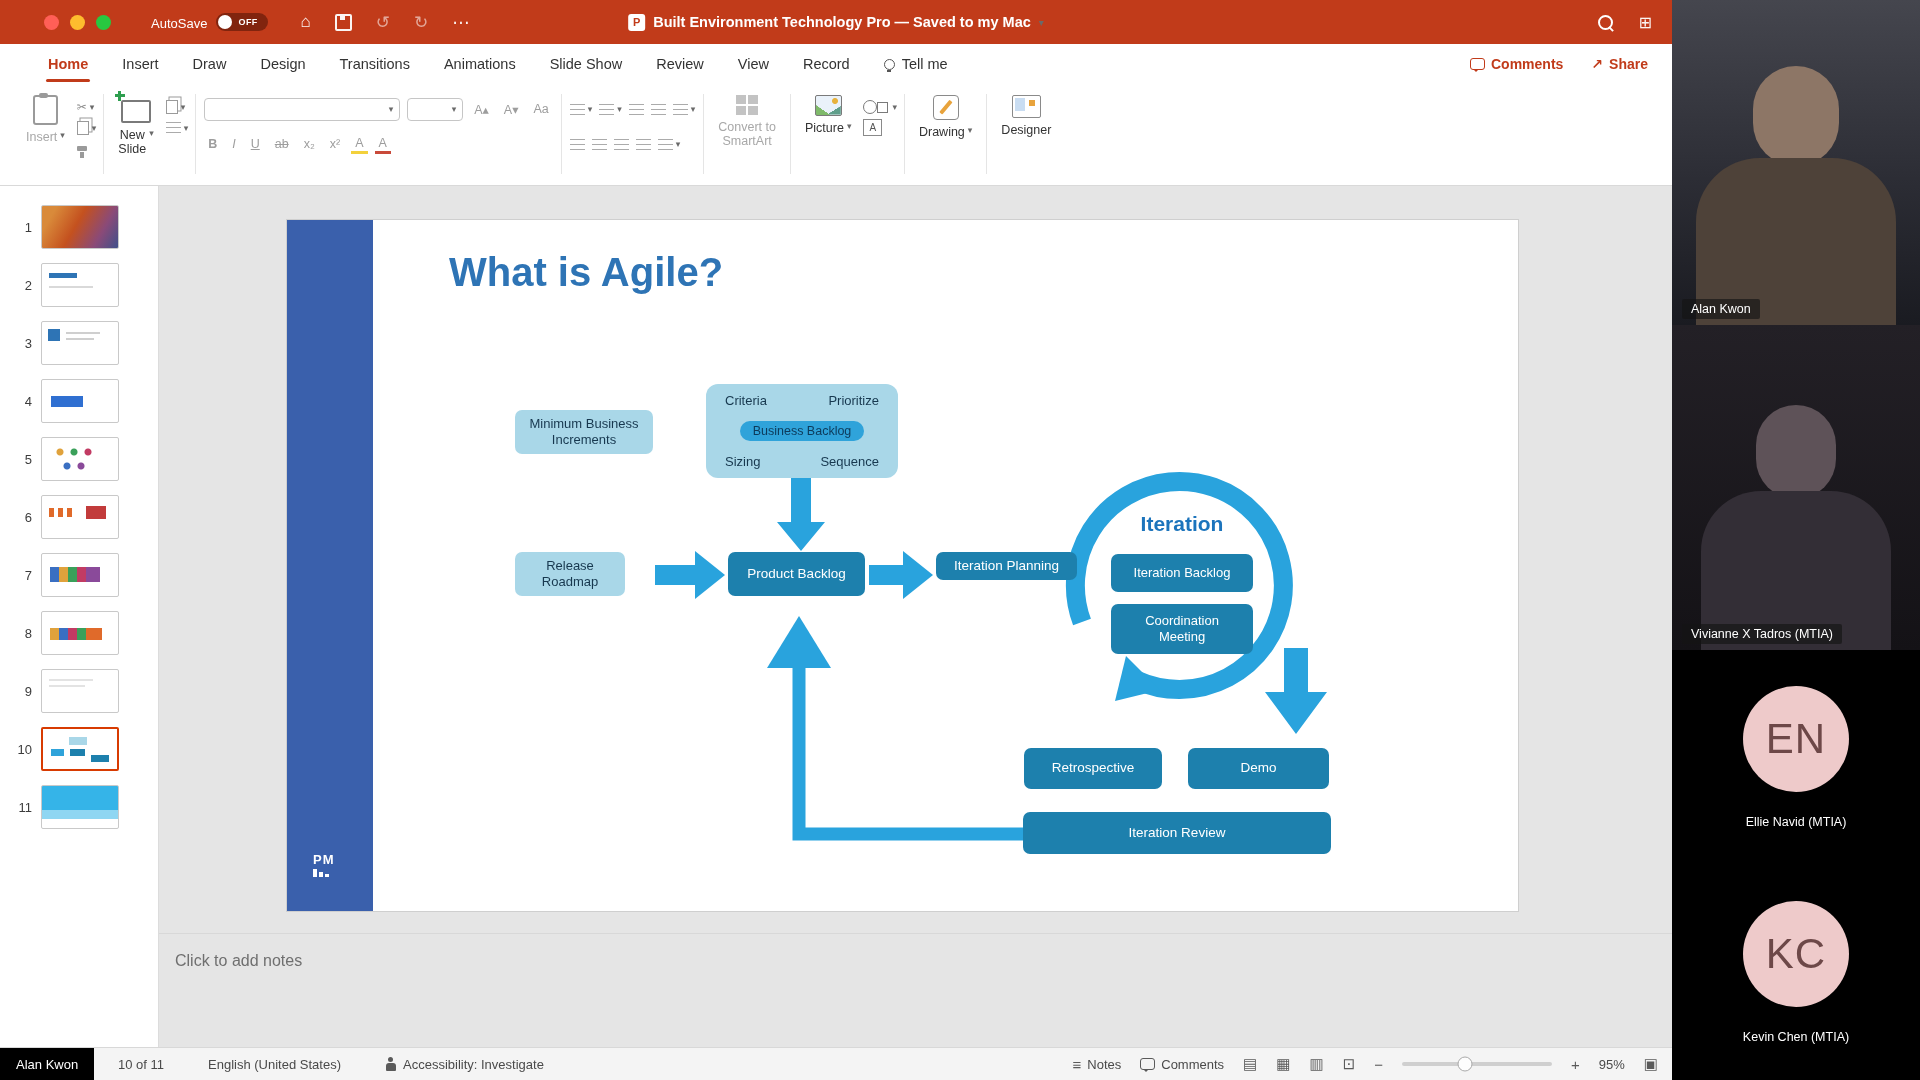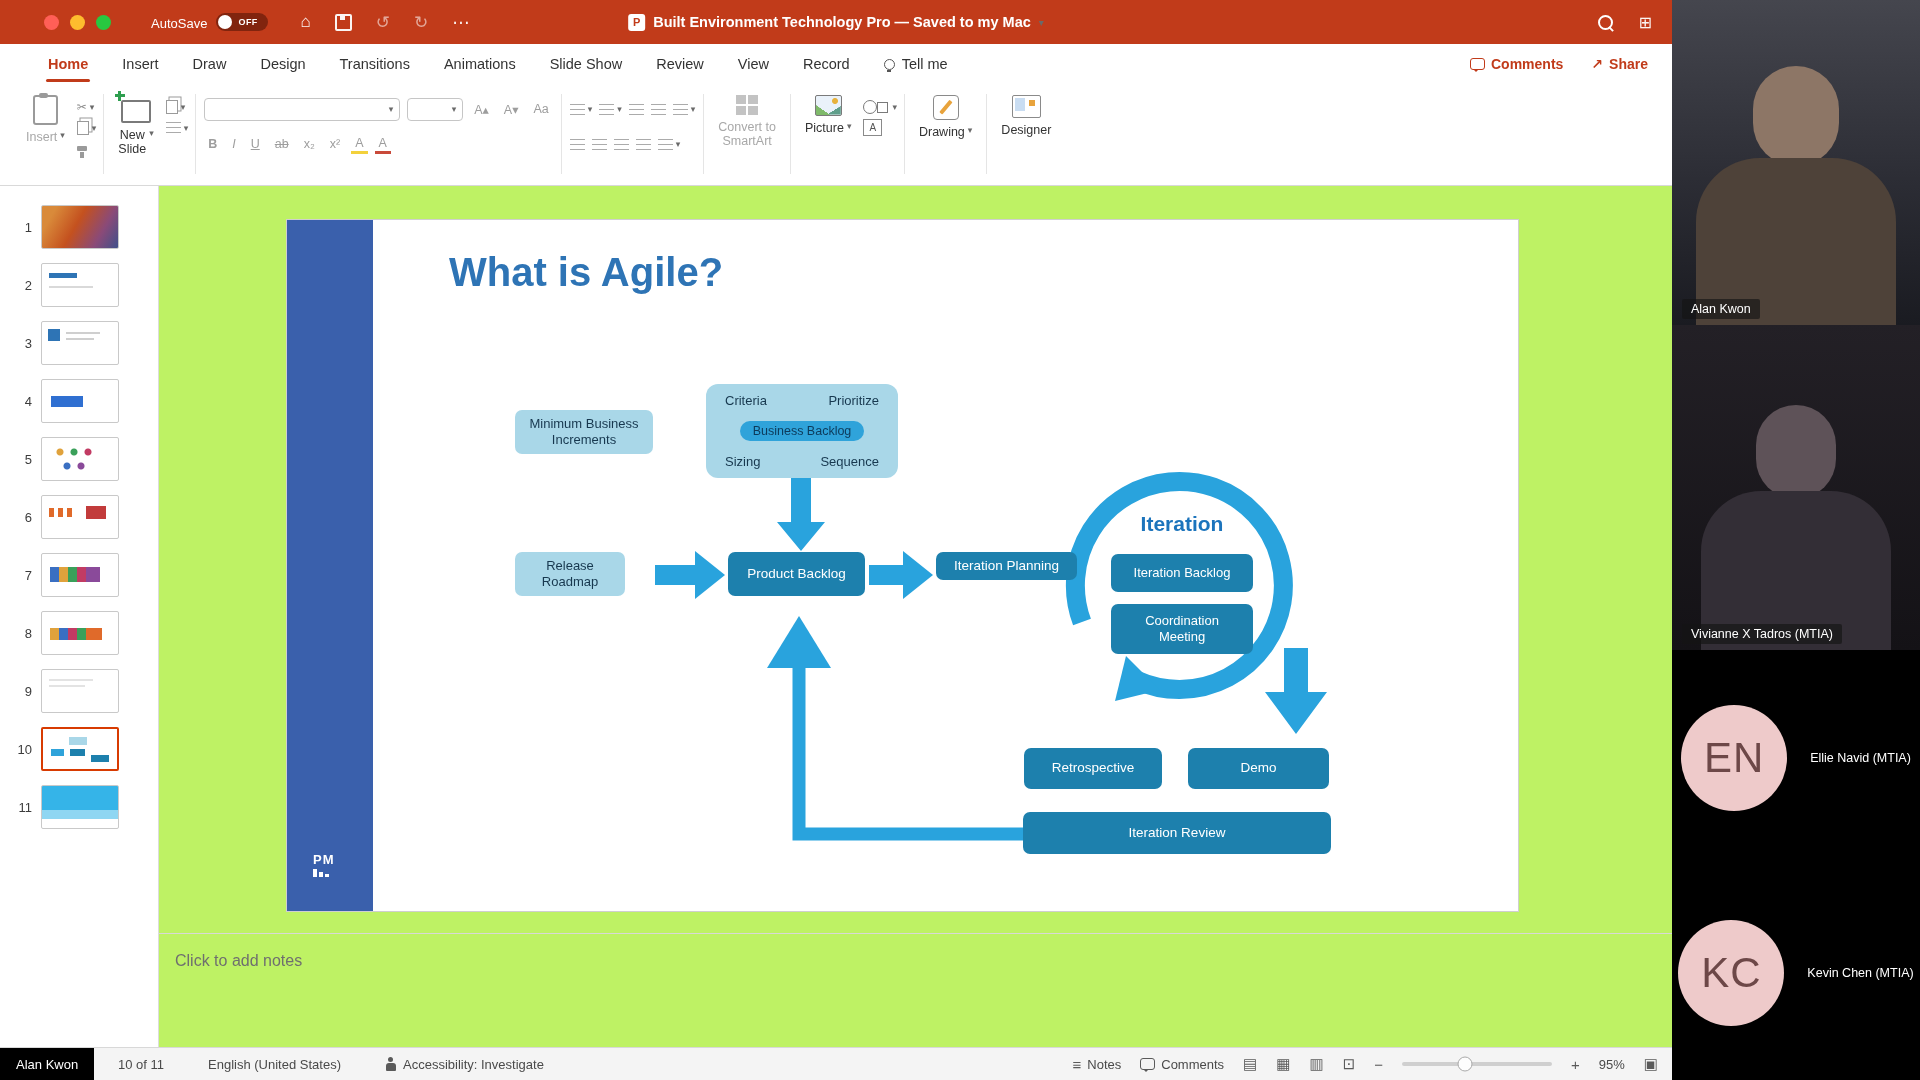--- a/index.html
+++ b/index.html
@@ -100,21 +100,21 @@
   .t3{background:linear-gradient(#2e74b5,#2e74b5) 6px 7px/12px 12px no-repeat,linear-gradient(#cfcfcf,#cfcfcf) 24px 10px/34px 2px no-repeat,linear-gradient(#cfcfcf,#cfcfcf) 24px 16px/28px 2px no-repeat,#fff;}
   .t4{background:linear-gradient(#2f6fd1,#2f6fd1) 9px 16px/32px 11px no-repeat,#fff;}
   .t5{background:radial-gradient(circle at 18px 14px,#e0a23c 3px,transparent 4px),radial-gradient(circle at 32px 14px,#3aa05a 3px,transparent 4px),radial-gradient(circle at 46px 14px,#c23b63 3px,transparent 4px),radial-gradient(circle at 25px 28px,#3a6fc2 3px,transparent 4px),radial-gradient(circle at 39px 28px,#8a4a9a 3px,transparent 4px),#fff;}
   .t6{background:repeating-linear-gradient(90deg,#e06a2a 0 5px,#fff 5px 9px) 7px 12px/26px 9px no-repeat,linear-gradient(#c23b3b,#c23b3b) 44px 10px/20px 13px no-repeat,#fff;}
   .t7{background:linear-gradient(90deg,#3a6fc2 0 9px,#e0a23c 9px 18px,#3aa05a 18px 27px,#c23b63 27px 36px,#8a4a9a 36px 45px) 8px 13px/50px 15px no-repeat,#fff;}
   .t8{background:linear-gradient(90deg,#e0a23c 0 9px,#3a6fc2 9px 18px,#c23b63 18px 27px,#3aa05a 27px 36px,#e06a2a 36px 45px) 8px 16px/52px 12px no-repeat,#fff;}
   .t9{background:linear-gradient(#e3e3e3,#e3e3e3) 7px 9px/44px 2px no-repeat,linear-gradient(#e3e3e3,#e3e3e3) 7px 15px/36px 2px no-repeat,#fff;}
   .t10{background:linear-gradient(#a9d7e8,#a9d7e8) 26px 8px/18px 8px no-repeat,linear-gradient(#2fa3da,#2fa3da) 8px 20px/13px 7px no-repeat,linear-gradient(#1d80ad,#1d80ad) 27px 20px/15px 7px no-repeat,linear-gradient(#1d80ad,#1d80ad) 48px 26px/18px 7px no-repeat,#fff;}
   .t11{background:linear-gradient(#35b4e8 0 58%,#8fd6f2 58% 78%,#fff 78%);}
 
-  .editor{flex:1;position:relative;background:#bef264;min-width:0;}
+  .editor{flex:1;position:relative;background:#e5e5e5;min-width:0;}
   .slide{position:relative;margin:34px 0 0 128px;width:1231px;height:691px;background:#fff;box-shadow:0 0 0 1px #cfcfcf;}
   .slide-bar{position:absolute;left:0;top:0;width:86px;height:691px;background:var(--slide_bar,#3a60ac);}
   .slide-title{position:absolute;left:162px;top:30px;font-size:40px;font-weight:bold;color:var(--slide_title,#2e74b5);z-index:2;}
   .arrows{position:absolute;left:0;top:0;z-index:1;pointer-events:none;}
   .ar{fill:var(--arrow_blue,#29a3dd);}
   .arl{stroke:var(--arrow_blue,#29a3dd);fill:none;}
   .sbox{position:absolute;display:flex;align-items:center;justify-content:center;text-align:center;border-radius:7px;line-height:1.25;z-index:2;box-sizing:border-box;padding:2px 6px;cursor:pointer;}
   .lightb{background:var(--box_light_bg,#a9d7e8);color:var(--box_light_text,#17384f);font-size:13px;}
   .darkb{background:var(--box_dark_bg,#1d80ad);color:var(--box_dark_text,#fff);font-size:13.5px;}
   .group-box{position:absolute;left:419px;top:164px;width:192px;height:94px;background:var(--box_light_bg,#a9d7e8);border-radius:12px;z-index:2;display:flex;flex-direction:column;justify-content:space-between;padding:9px 19px;box-sizing:border-box;font-size:13px;color:var(--box_light_text,#17384f);cursor:pointer;}
@@ -144,21 +144,21 @@
   
   .meeting{width:248px;flex:0 0 248px;background:#000;display:flex;flex-direction:column;}
   .vtile{position:relative;height:325px;overflow:hidden;cursor:pointer;}
   .vt1{background:linear-gradient(180deg,#45464e 0%,#2c2d35 55%,#1a1b21 100%);}
   .vt1 .head{position:absolute;left:50%;top:66px;transform:translateX(-50%);width:86px;height:100px;border-radius:44px;background:#8d7666;}
   .vt1 .bodysil{position:absolute;left:50%;top:158px;transform:translateX(-50%);width:200px;height:180px;border-radius:64px 64px 0 0;background:#4e4239;}
   .vt2{background:linear-gradient(180deg,#232026 0%,#141216 100%);}
   .vt2 .head{position:absolute;left:50%;top:80px;transform:translateX(-50%);width:80px;height:94px;border-radius:42px;background:#5e5258;}
   .vt2 .bodysil{position:absolute;left:50%;top:166px;transform:translateX(-50%);width:190px;height:170px;border-radius:60px 60px 0 0;background:#332e36;}
   .vname{position:absolute;left:10px;bottom:6px;background:rgba(20,20,20,.65);color:#fff;font-size:12.5px;padding:3px 9px;border-radius:2px;white-space:nowrap;}
-  .atile{height:215px;display:flex;flex-direction:row;align-items:center;justify-content:center;gap:23px;cursor:pointer;}
+  .atile{height:215px;display:flex;flex-direction:column;align-items:center;justify-content:center;gap:23px;cursor:pointer;}
   .avatar{width:106px;height:106px;border-radius:50%;background:var(--avatar_bg,#eecaca);color:var(--avatar_text,#6d4848);display:flex;align-items:center;justify-content:center;font-size:42px;letter-spacing:1px;}
   .aname{color:#fff;font-size:12.5px;}
 </style>
 </head>
 <body>
 
 <div class="screen">
 
   <div class="app">
 

